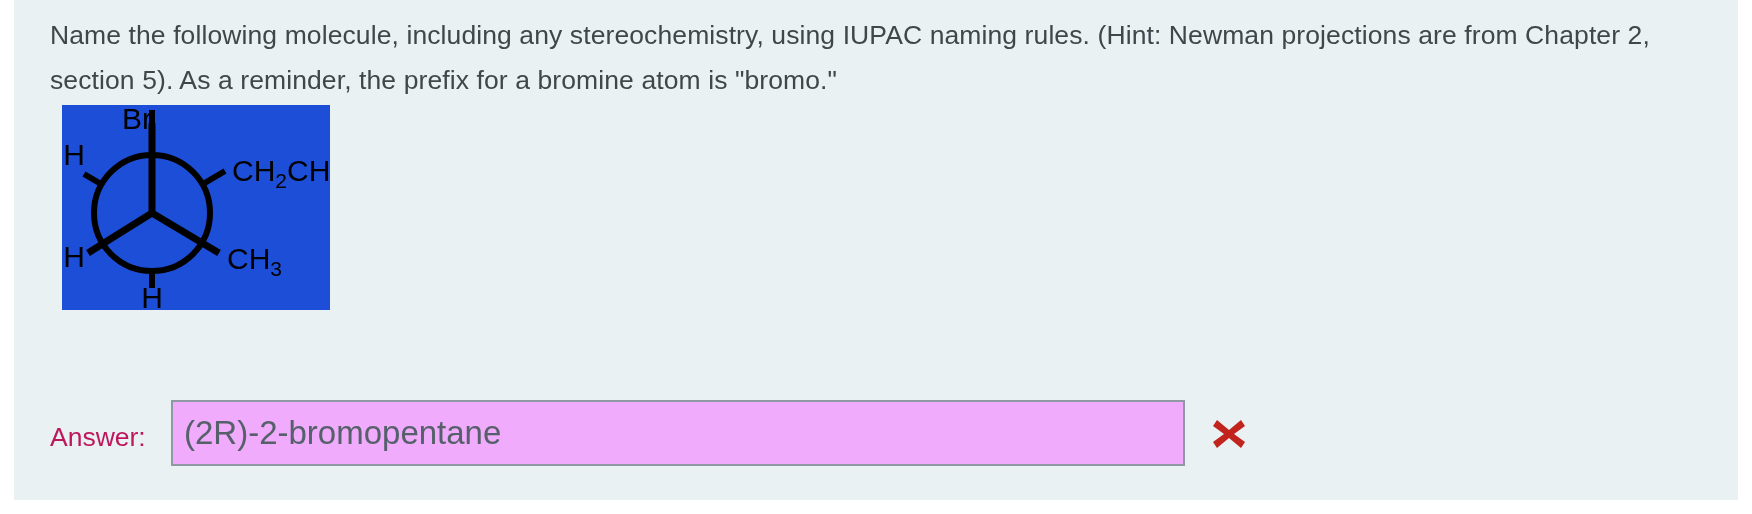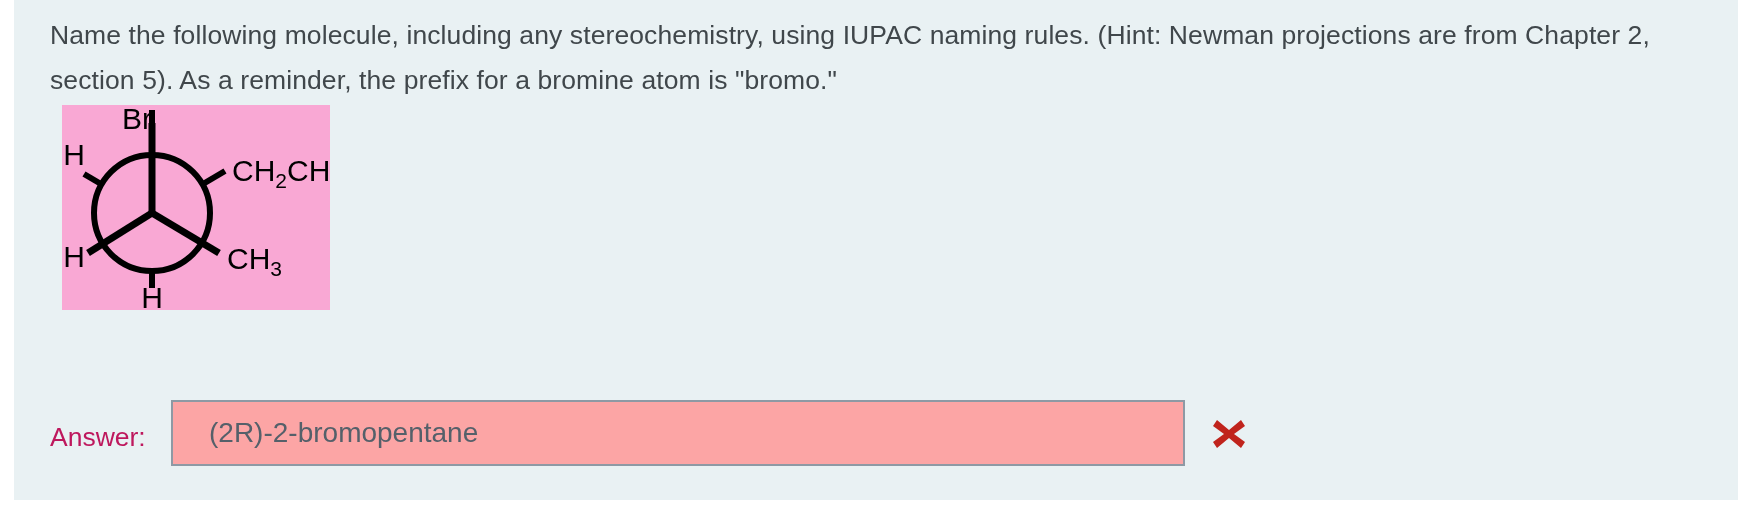--- a/index.html
+++ b/index.html
@@ -43,21 +43,21 @@
     white-space: pre-wrap;
   }
 
   
   #molecule-figure {
     position: absolute;
     left: 48px;
     top: 105px;
     width: 268px;
     height: 205px;
-    background: #f9a8d4;
+    background: #1d4ed8;
   }
 
   #molecule-figure svg {
     display: block;
     width: 268px;
     height: 205px;
   }
 
   .newman-label {
     font-family: "Liberation Sans", sans-serif;
@@ -87,26 +87,26 @@
     white-space: nowrap;
   }
 
   #answer-input {
     position: absolute;
     left: 121px;
     top: 0px;
     width: 1014px;
     height: 66px;
     box-sizing: border-box;
-    background: #fca5a5;
+    background: #f0abfc;
     border: 2px solid #8e99a4;
     font-family: "Liberation Sans", sans-serif;
-    font-size: 28px;
+    font-size: 33px;
     color: #55606a;
-    padding: 0 0 0 36px;
+    padding: 0 0 0 11px;
     outline: none;
   }
 
   #result-mark {
     position: absolute;
     left: 1159px;
     top: 14px;
     width: 40px;
     height: 40px;
   }

